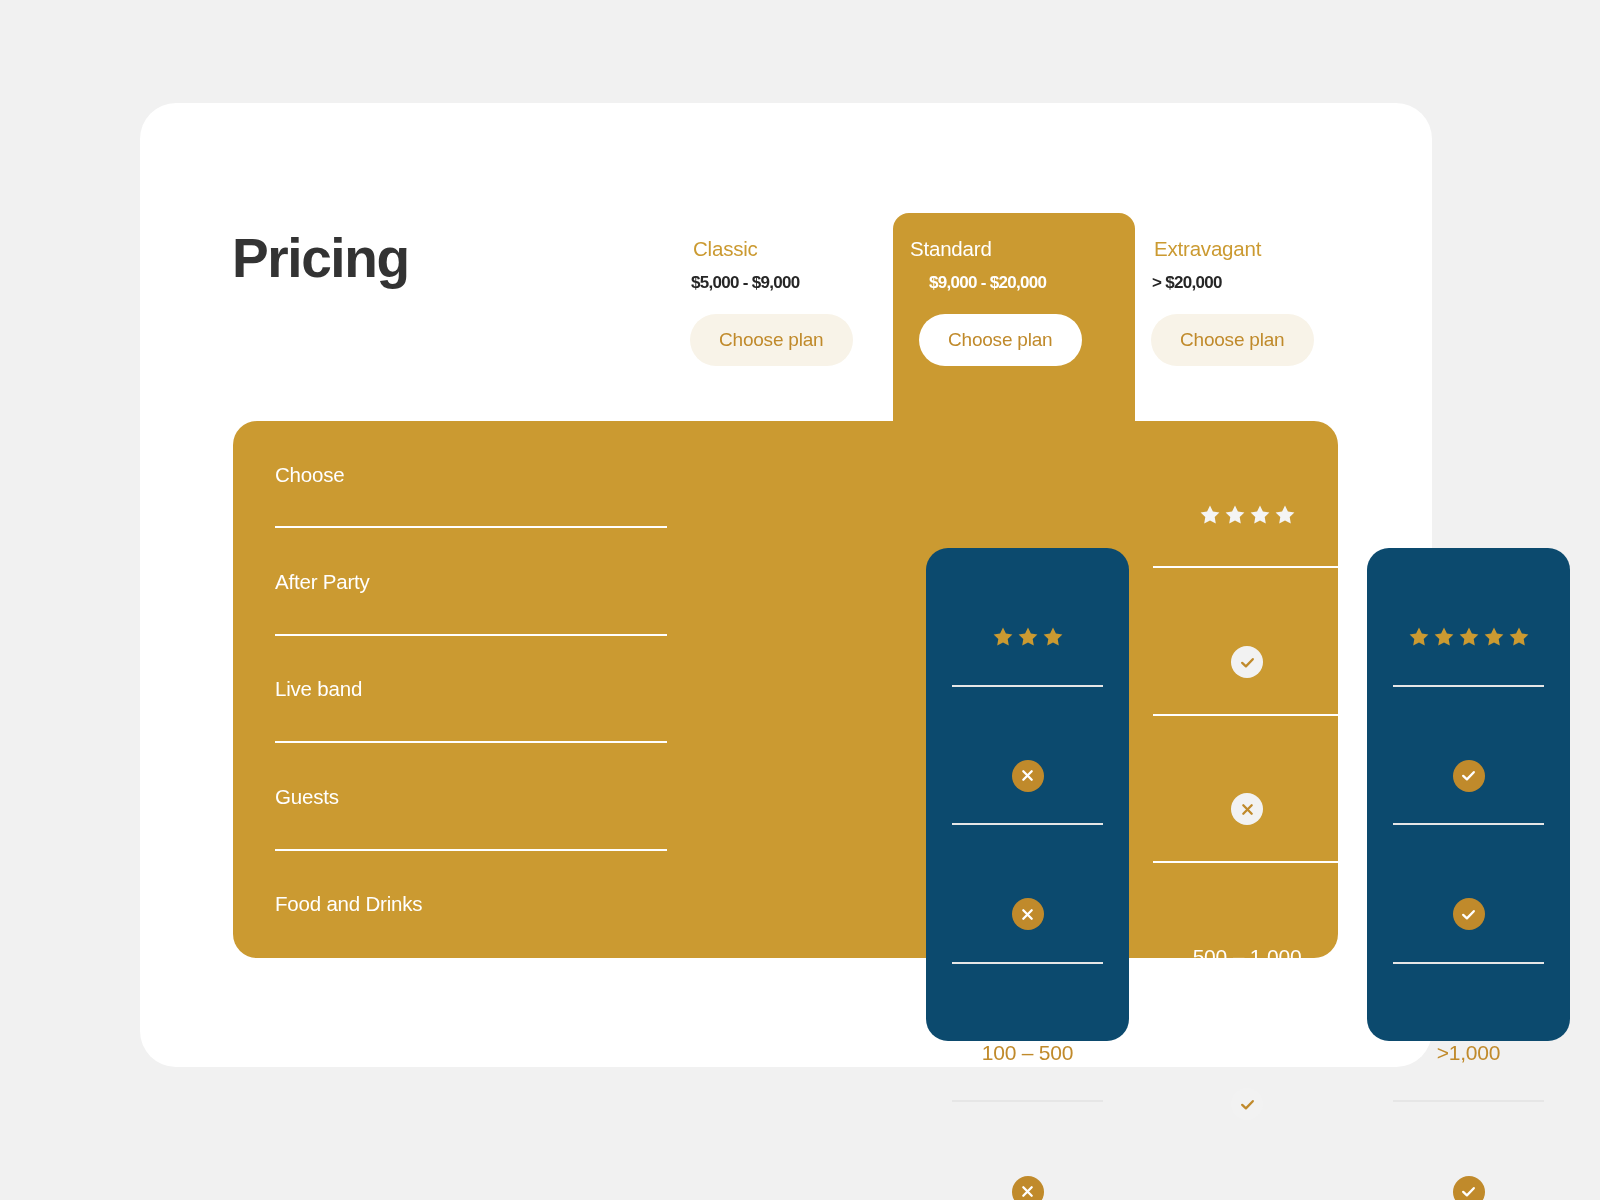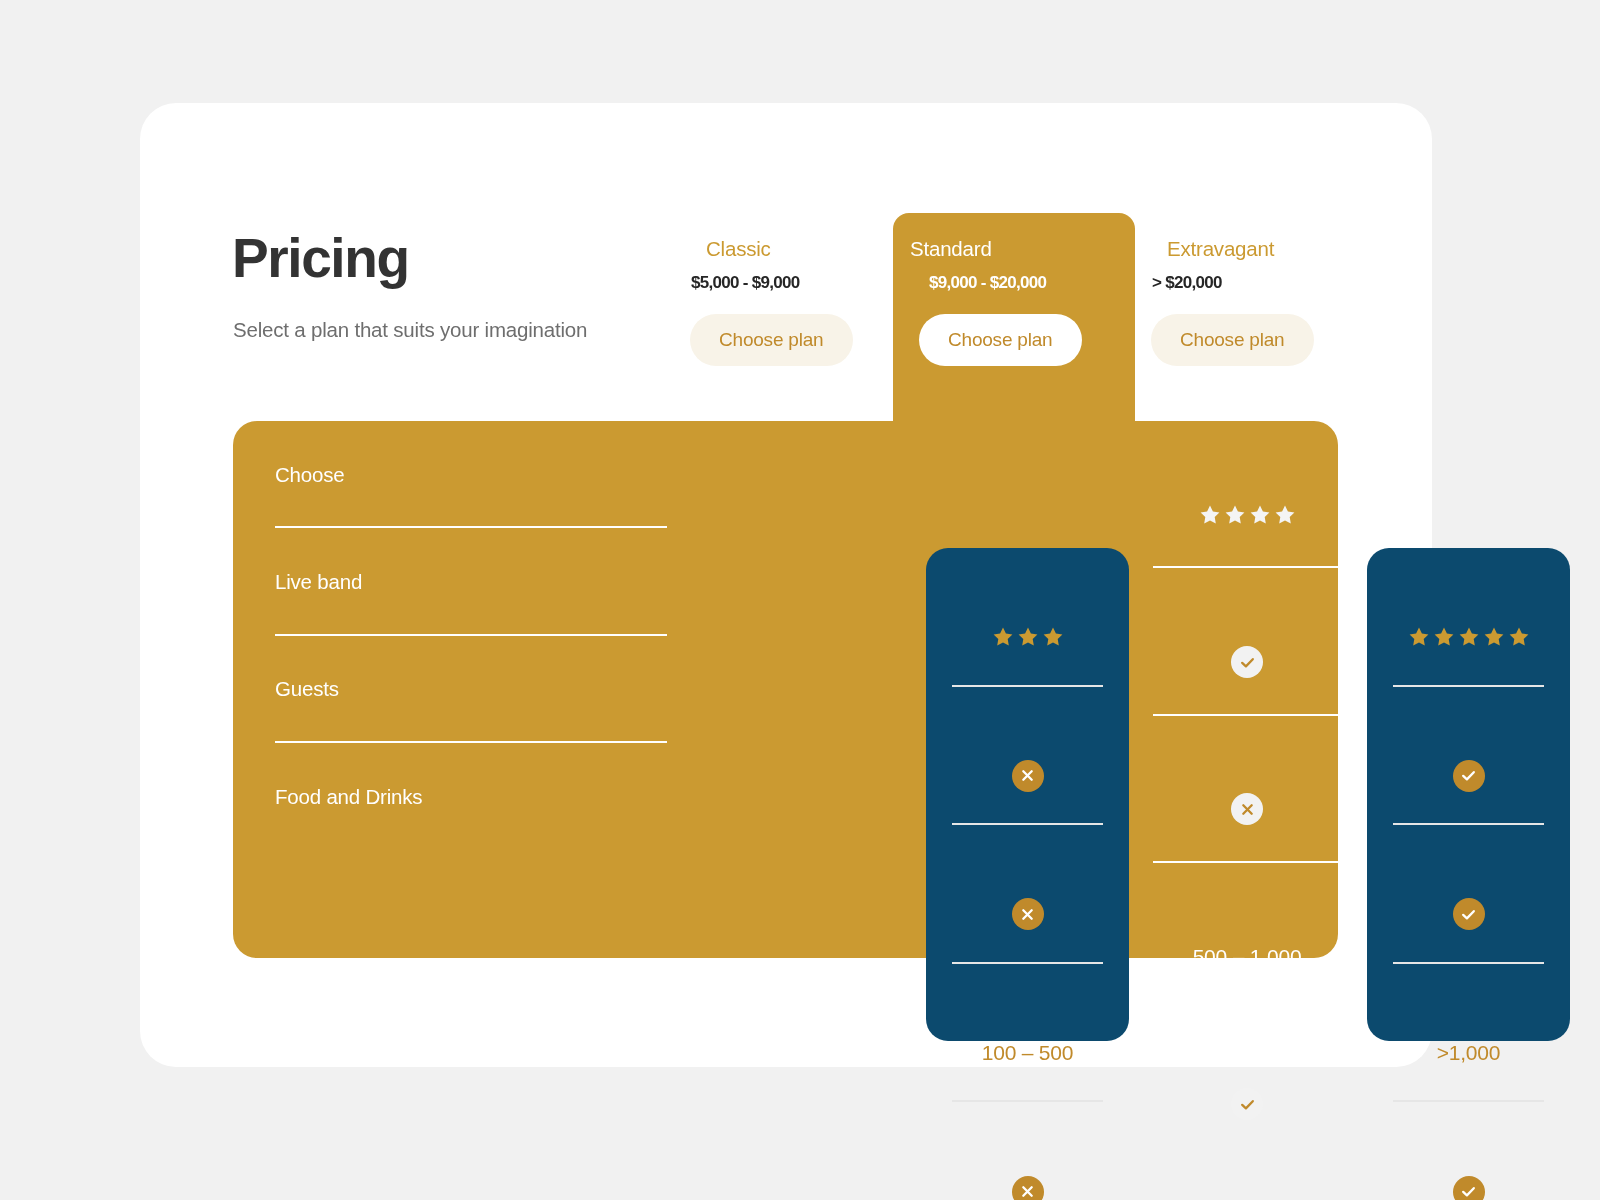--- a/index.html
+++ b/index.html
@@ -55,21 +55,21 @@
                             background: #CB9A31;
                             border-radius: 16px 16px 0 0;
                             height: 335px;
                             padding-top: 24px; }
   .plan-head.extravagant  { left: 1011px; }
 
   .plan-name {
     font-size: 20.5px;
     color: #CB9A31;
     letter-spacing: -0.2px;
-    margin-left: 16px;
+    margin-left: 3px;
   }
   .plan-head.standard .plan-name { color: #FFFFFF; margin-left: 17px; }
 
   .plan-price {
     font-size: 17px;
     font-weight: bold;
     color: #262626;
     letter-spacing: -0.7px;
     margin-top: 12px;
     margin-left: 1px;
@@ -204,21 +204,20 @@
     white-space: nowrap;
   }
   .value-col.standard .value-text { color: #FFFFFF; }
 </style>
 </head>
 <body>
 
 <div id="app-card">
 
   <h1 id="page-title">Pricing</h1>
-  <p id="page-subtitle">Select a plan that suits your imagination</p>
 
   <div class="plan-head classic">
     <div class="plan-name">Classic</div>
     <div class="plan-price">$5,000 - $9,000</div>
     <button class="choose-btn">Choose plan</button>
   </div>
 
   <div class="plan-head standard">
     <div class="plan-name">Standard</div>
     <div class="plan-price">$9,000 - $20,000</div>
@@ -231,20 +230,23 @@
     <button class="choose-btn">Choose plan</button>
   </div>
 
   <div id="compare-shell">
 
     <div id="feature-labels">
       <div class="feature-row">
         <span class="feature-label">Choose</span>
       </div>
       <div class="feature-row">
+        <span class="feature-label">After Party</span>
+      </div>
+      <div class="feature-row">
         <span class="feature-label">Live band</span>
       </div>
       <div class="feature-row">
         <span class="feature-label">Guests</span>
       </div>
       <div class="feature-row">
         <span class="feature-label">Food and Drinks</span>
       </div>
     </div>
 

